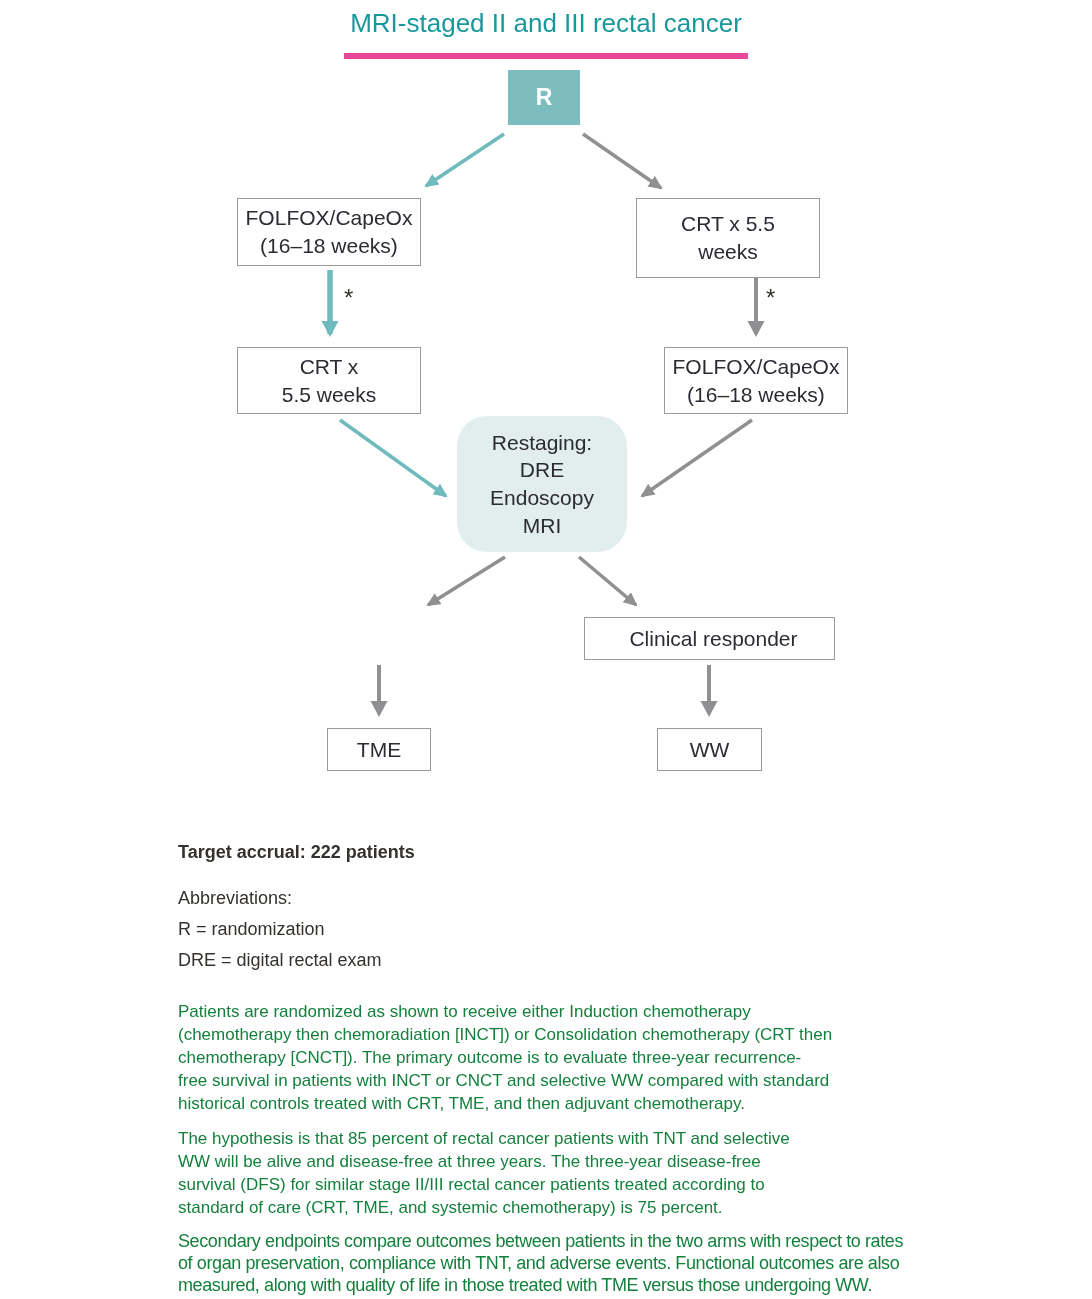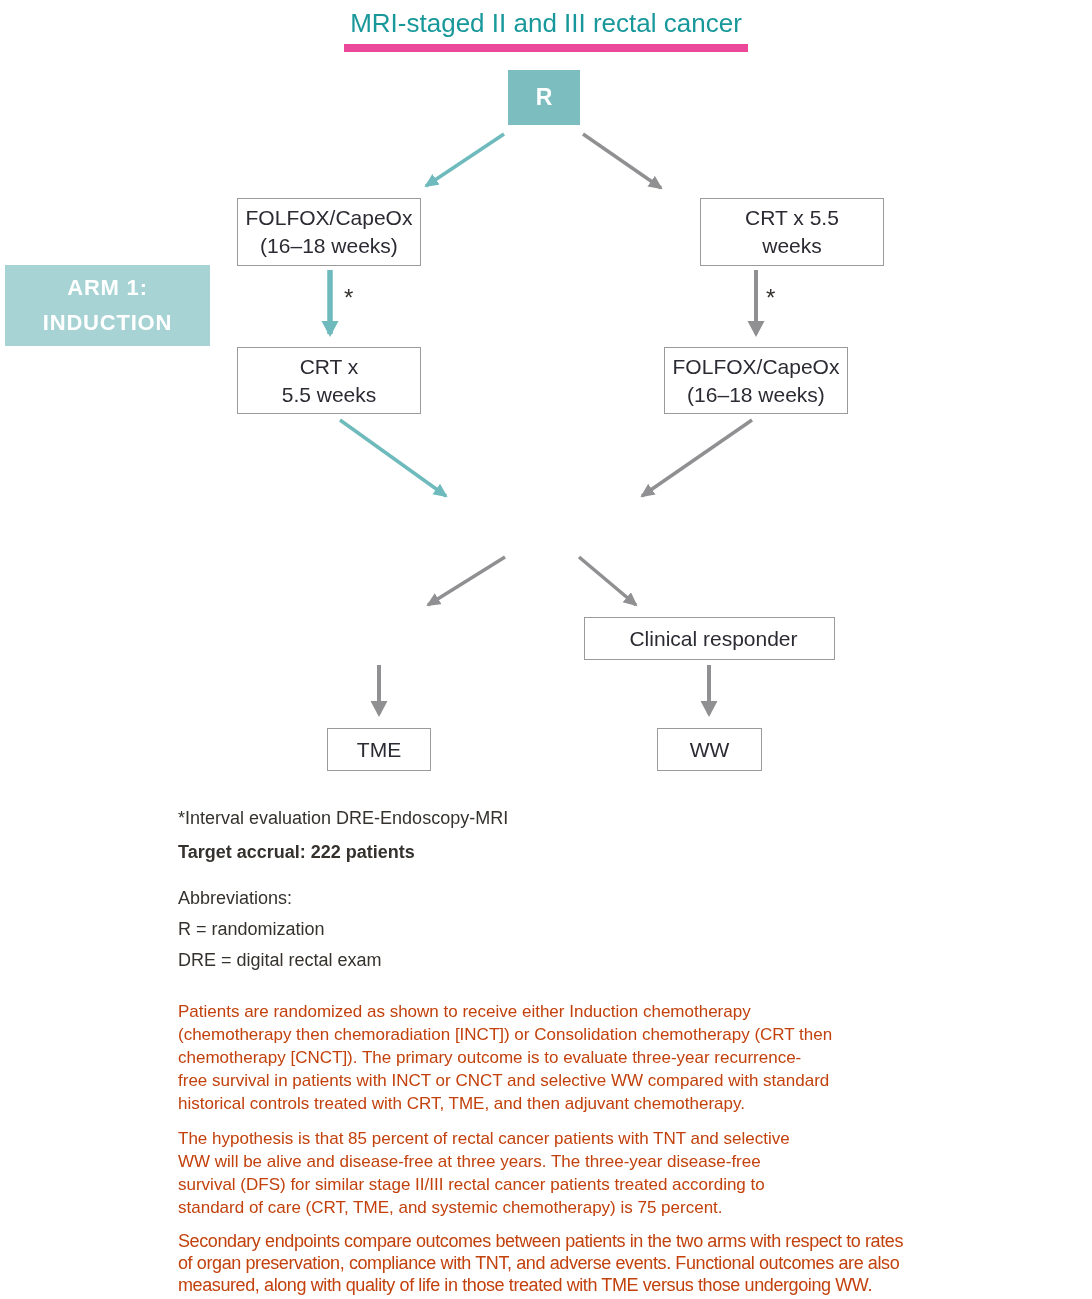--- a/index.html
+++ b/index.html
@@ -14,22 +14,22 @@
   }
   .pre { white-space: pre-line; }
   .abs { position: absolute; }
 
   
   #title-wrap { top: 8px; left: 0; width: 100%; text-align: center; }
   #title-text {
     display: inline-block;
     font-size: 26px;
     color: #18989a;
-    padding: 0 6px 5px 6px;
-    border-bottom: 8px solid #ec4899;
+    padding: 0 6px 14px 6px;
+    border-bottom: 6px solid #ec4899;
   }
 
   
   .box {
     position: absolute;
     box-sizing: border-box;
     border: 1px solid #9b9b9b;
     background: #ffffff;
     display: flex;
     align-items: center;
@@ -63,21 +63,21 @@
   }
   .asterisk { font-size: 24px; color: #35322e; }
 
   
   .note { position: absolute; left: 178px; font-size: 18px; color: #35322e; }
   .para {
     position: absolute;
     left: 178px;
     font-size: 17px;
     line-height: 23px;
-    color: #c2410c;
+    color: #15803d;
     width: 720px;
   }
   .condensed {
     font-size: 18px;
     letter-spacing: -0.4px;
     line-height: 22px;
     width: 920px;
   }
   svg { position: absolute; top: 0; left: 0; }
 </style>
@@ -114,43 +114,44 @@
   </svg>
 
   <div id="title-wrap" class="abs">
     <span id="title-text">MRI-staged II and III rectal cancer</span>
   </div>
 
   <div class="box r-box" style="left:508px; top:70px; width:72px; height:55px;">
     <span>R</span>
   </div>
 
-  <div id="arm1-box" class="box arm-label pre" style="left:5px; top:265px; width:205px; height:81px;">ARM 1:
-INDUCTION</div>
 
   <div class="box pre" style="left:237px; top:198px; width:184px; height:68px;">FOLFOX/CapeOx
 (16–18 weeks)</div>
   <div class="box pre" style="left:237px; top:347px; width:184px; height:67px;">CRT x
 5.5 weeks</div>
 
-  <div class="box pre" style="left:700px; top:198px; width:184px; height:68px;">CRT x 5.5
+  <div class="box pre" style="left:636px; top:198px; width:184px; height:80px;">CRT x 5.5
 weeks</div>
   <div class="box pre" style="left:664px; top:347px; width:184px; height:67px;">FOLFOX/CapeOx
 (16–18 weeks)</div>
 
   <div class="abs asterisk" style="left:344px; top:284px;">*</div>
   <div class="abs asterisk" style="left:766px; top:284px;">*</div>
 
+  <div id="restaging-box" class="box pre" style="left:457px; top:416px; width:170px; height:136px;">Restaging:
+DRE
+Endoscopy
+MRI</div>
 
   <div class="box" style="left:584px; top:617px; width:251px; height:43px;padding-left:8px;">Clinical responder</div>
 
   <div class="box" style="left:327px; top:728px; width:104px; height:43px;">TME</div>
   <div class="box" style="left:657px; top:728px; width:105px; height:43px;">WW</div>
 
-  <div class="note" style="top:808px;">*Interval evaluation DRE-Endoscopy-MRI</div>
   <div class="note" style="top:842px;font-weight:bold;">Target accrual: 222 patients</div>
 
   <div class="note" style="top:888px;">Abbreviations:</div>
   <div class="note" style="top:919px;">R = randomization</div>
   <div class="note" style="top:950px;">DRE = digital rectal exam</div>
 
   <div class="para pre" style="top:1000px;">Patients are randomized as shown to receive either Induction chemotherapy
 (chemotherapy then chemoradiation [INCT]) or Consolidation chemotherapy (CRT then
 chemotherapy [CNCT]). The primary outcome is to evaluate three-year recurrence-
 free survival in patients with INCT or CNCT and selective WW compared with standard

